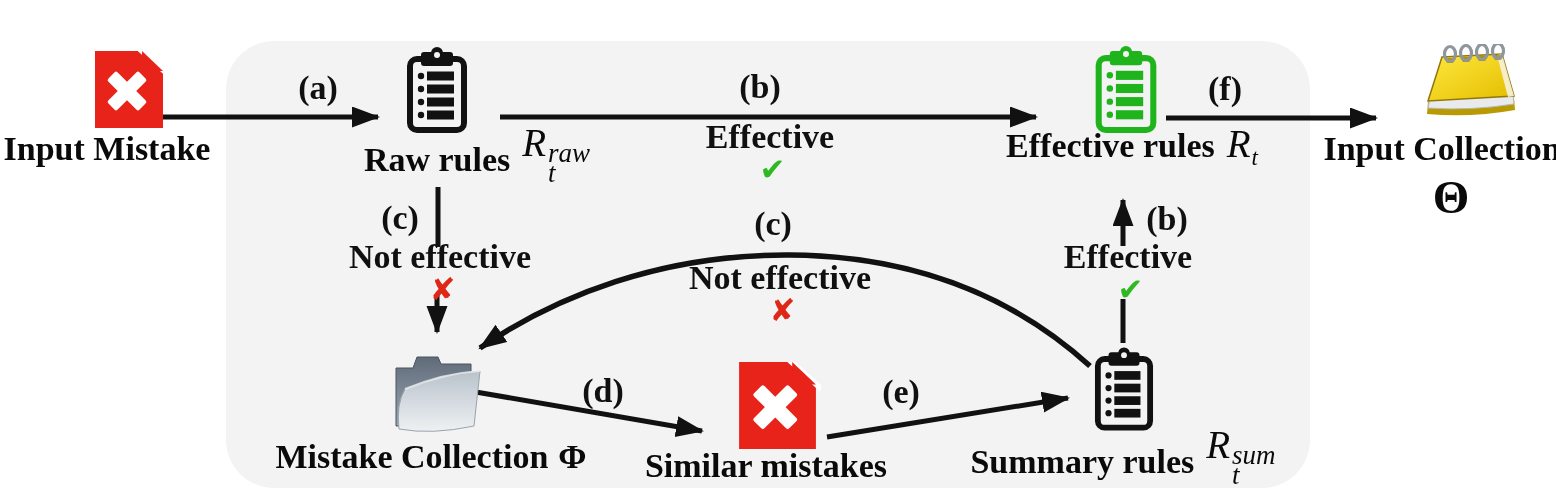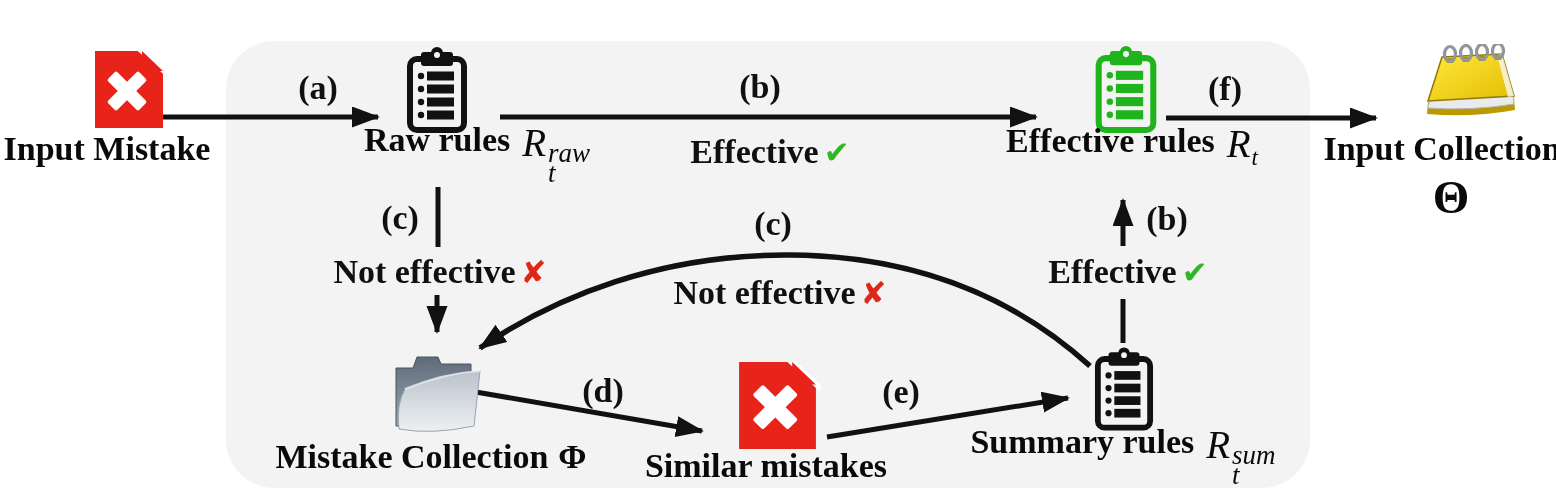--- a/index.html
+++ b/index.html
@@ -3,24 +3,24 @@
 <meta charset="utf-8">
 <style>
   html,body{margin:0;padding:0;background:#fff;}
   .canvas{position:relative;width:1556px;height:495px;background:#ffffff;
           font-family:"Liberation Serif", serif;overflow:hidden;}
   .panel{position:absolute;left:226px;top:41px;width:1084px;height:447px;border-radius:48px;}
   .arrow-layer{position:absolute;left:0;top:0;width:1556px;height:495px;}
   .lbl{position:absolute;transform:translate(-50%,-50%);font-weight:700;font-size:34px;
        color:#101010;white-space:nowrap;line-height:1;}
   .cap{position:absolute;transform:translate(-50%,-50%);font-weight:700;font-size:34px;
-       color:#101010;white-space:nowrap;line-height:1;display:flex;align-items:center;}
+       color:#101010;white-space:nowrap;line-height:1;display:flex;align-items:center;flex-direction:column;}
   .mark{font-family:"DejaVu Sans", sans-serif;font-weight:700;font-size:31px;margin-left:5px;line-height:1;}
   .nlabel{position:absolute;transform:translate(-50%,-50%);font-weight:700;font-size:34px;
-          color:#0a0a0a;white-space:nowrap;line-height:1;display:flex;align-items:flex-start;}
+          color:#0a0a0a;white-space:nowrap;line-height:1;display:flex;align-items:flex-end;}
   .math{font-weight:400;font-style:italic;font-size:39px;margin-left:12px;display:inline-flex;align-items:baseline;}
   .math .base{font-style:italic;}
   .mstack{display:inline-flex;flex-direction:column;align-items:flex-start;font-size:27px;
           line-height:20px;margin-left:2px;transform:translateY(6px);font-style:italic;font-weight:400;}
   .ssub{font-size:23px;font-style:italic;font-weight:400;transform:translateY(8px);margin-left:1px;}
   .bigsym{position:absolute;transform:translate(-50%,-50%);font-weight:700;font-size:47px;color:#0a0a0a;line-height:1;}
   .icon{position:absolute;}
 </style>
 </head>
 <body>

